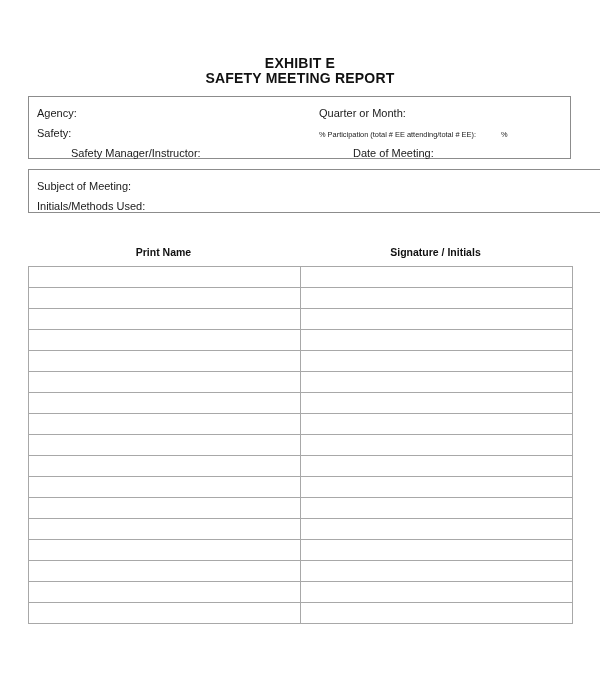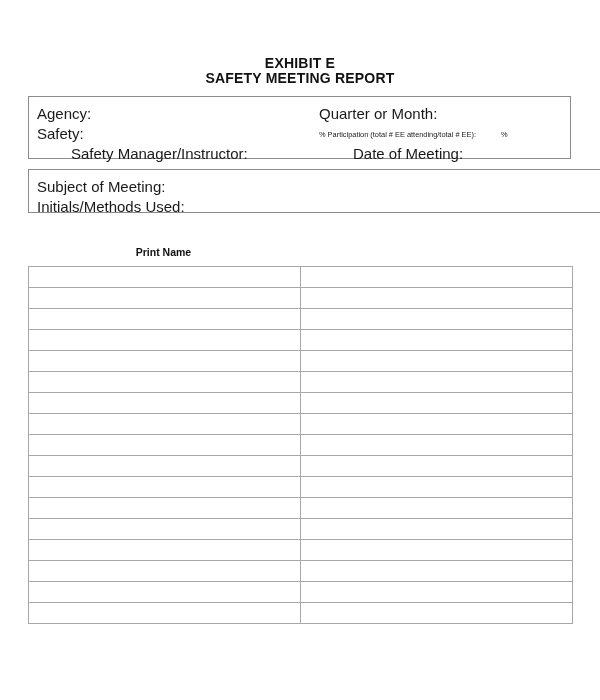--- a/index.html
+++ b/index.html
@@ -53,21 +53,21 @@
   }
   #box-subject {
     left: 28px;
     top: 169px;
     width: 578px;
     height: 44px;
   }
 
   .field-label {
     position: absolute;
-    font-size: 15px;
+    font-size: 11px;
     line-height: 11px;
     color: #1a1a1a;
     white-space: nowrap;
   }
   .field-label.small {
     font-size: 7.4px;
     line-height: 9px;
   }
 
   
@@ -172,20 +172,21 @@
   </div>
 
   <div class="form-box" id="box-subject">
     <div class="field-label col-left sub-row1">Subject of Meeting:</div>
     <div class="field-label col-left sub-row2">Initials/Methods Used:</div>
   </div>
 
 
   <div class="col-headers">
     <div class="col-header" id="header-print-name">Print Name</div>
+    <div class="col-header" id="header-signature">Signature / Initials</div>
   </div>
 
   <table class="sig-table">
     <tbody>
         <tr>
           <td class="c-name"></td>
           <td class="c-sign"></td>
         </tr>
         <tr>
           <td class="c-name"></td>

